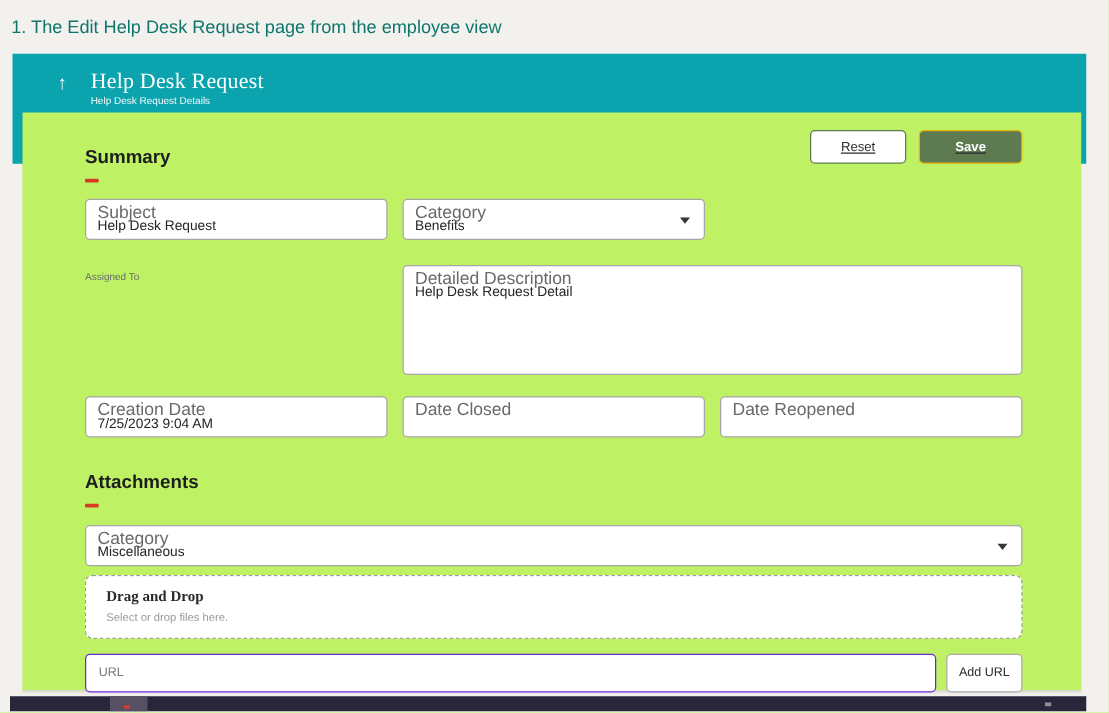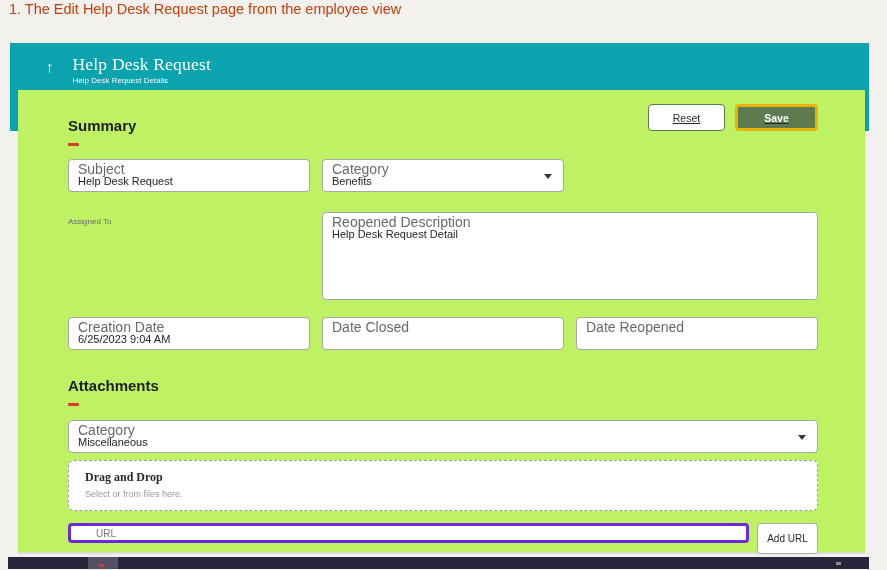--- a/index.html
+++ b/index.html
@@ -5,22 +5,22 @@
   * { margin:0; padding:0; box-sizing:border-box; }
   html,body { width:887px; height:570px; }
   body {
     font-family:"Liberation Sans", sans-serif;
     background:#f2f1ee;
     position:relative;
     overflow:hidden;
     color:#26282d;
   }
   .caption {
-    position:absolute; left:9px; top:1px;
-    font-size:14.5px; color:#c2410c;
+    position:absolute; left:9px; top:14px;
+    font-size:14.5px; color:#0f766e;
   }
   
   .banner {
     position:absolute; left:10px; top:43px; width:859px; height:88px;
     background:#0aa3ae;
   }
   .banner-inner { display:flex; align-items:flex-start; padding:11px 0 0 36px; color:#fff; }
   .back-arrow {
     font-size:15px; line-height:20px; margin-right:19px; margin-top:3px;
     color:#fff; cursor:pointer; background:none; border:none;
@@ -42,21 +42,21 @@
   .section-heading { font-size:15px; font-weight:700; color:#1e1e1f; }
   .heading-block .section-heading { margin-top:13px; }
   .accent-dash { width:11px; height:3px; background:#d63b25; margin-top:9px; border-radius:1px; }
   .btn-row { display:flex; gap:10px;text-decoration:underline; }
   .btn {
     height:27px; border-radius:4px; font-size:10.5px;
     font-family:"Liberation Sans", sans-serif; cursor:pointer;
     display:inline-flex; align-items:center; justify-content:center;
   }
   .btn-reset { width:77px; background:#fff; border:1px solid #5d7a50; color:#2c2c2c; }
-  .btn-save  { width:83px; background:#5d7a50; border:3px solid #eab308; color:#fff; font-weight:700; }
+  .btn-save  { width:83px; background:#5d7a50; border:1px solid #eab308; color:#fff; font-weight:700; }
   
   .grid3 { display:grid; grid-template-columns:1fr 1fr 1fr; column-gap:12px; }
   .row1 { margin-top:13px; }
   .row2 { margin-top:20px; }
   .row3 { margin-top:17px; }
   .field {
     position:relative; border:1px solid #a6a6a6; border-radius:4px;
     padding:4px 9px 3px 9px; background:#fff; min-height:31px;
   }
   .field-label { font-size:14px; color:#68696d; line-height:10px; display:block; }
@@ -73,22 +73,22 @@
   .attach-heading { margin-top:27px; }
   .full-select { margin-top:14px; }
   .dropzone {
     margin-top:7px; border:1px dashed #9b9b9b; border-radius:6px;
     height:51px; padding:9px 16px; background:#fff;
   }
   .dropzone-title { font-size:12px; font-weight:700; color:#2a2a2c;font-family:Liberation Serif, serif; }
   .dropzone-sub { font-size:9px; color:#9a9a9a; margin-top:4px; }
   .url-row { margin-top:12px; display:flex; gap:8px; }
   .url-input {
-    flex:1; height:20px; border:3px solid #6d28d9; border-radius:4px;
-    padding:0 25px; font-size:10px; color:#232529;
+    flex:1; height:31px; border:1px solid #6d28d9; border-radius:4px;
+    padding:0 10px; font-size:10px; color:#232529;
     font-family:"Liberation Sans", sans-serif; outline:none;
   }
   .url-input::placeholder { color:#77787c; }
   .btn-addurl {
     width:61px; height:31px; background:#fff; border:1px solid #ababab;
     border-radius:4px; font-size:10px; color:#2a2a2c;
   }
   
   .bottom-bar {
     position:absolute; left:8px; top:557px; width:861px; height:12px;
@@ -142,29 +142,29 @@
       <div class="field">
         <span class="field-label">Category</span>
         <span class="field-value">Benefits</span>
         <span class="caret"></span>
       </div>
     </div>
 
     <div class="grid3 row2">
       <div class="plain-label">Assigned To</div>
       <div class="field textarea-field">
-        <span class="field-label">Reopened Description</span>
+        <span class="field-label">Detailed Description</span>
         <span class="field-value">Help Desk Request Detail</span>
       </div>
     </div>
 
     <div class="grid3 row3">
       <div class="field">
         <span class="field-label">Creation Date</span>
-        <span class="field-value">6/25/2023 9:04 AM</span>
+        <span class="field-value">7/25/2023 9:04 AM</span>
       </div>
       <div class="field">
         <span class="field-label">Date Closed</span>
         <span class="field-value"></span>
       </div>
       <div class="field">
         <span class="field-label">Date Reopened</span>
         <span class="field-value"></span>
       </div>
     </div>
@@ -175,21 +175,21 @@
     </div>
 
     <div class="field full-select">
       <span class="field-label">Category</span>
       <span class="field-value">Miscellaneous</span>
       <span class="caret"></span>
     </div>
 
     <div class="dropzone">
       <div class="dropzone-title">Drag and Drop</div>
-      <div class="dropzone-sub">Select or from files here.</div>
+      <div class="dropzone-sub">Select or drop files here.</div>
     </div>
 
     <div class="url-row">
       <input class="url-input" type="text" placeholder="URL" style="">
       <button class="btn-addurl">Add URL</button>
     </div>
 
   </div>
 </div>
 

